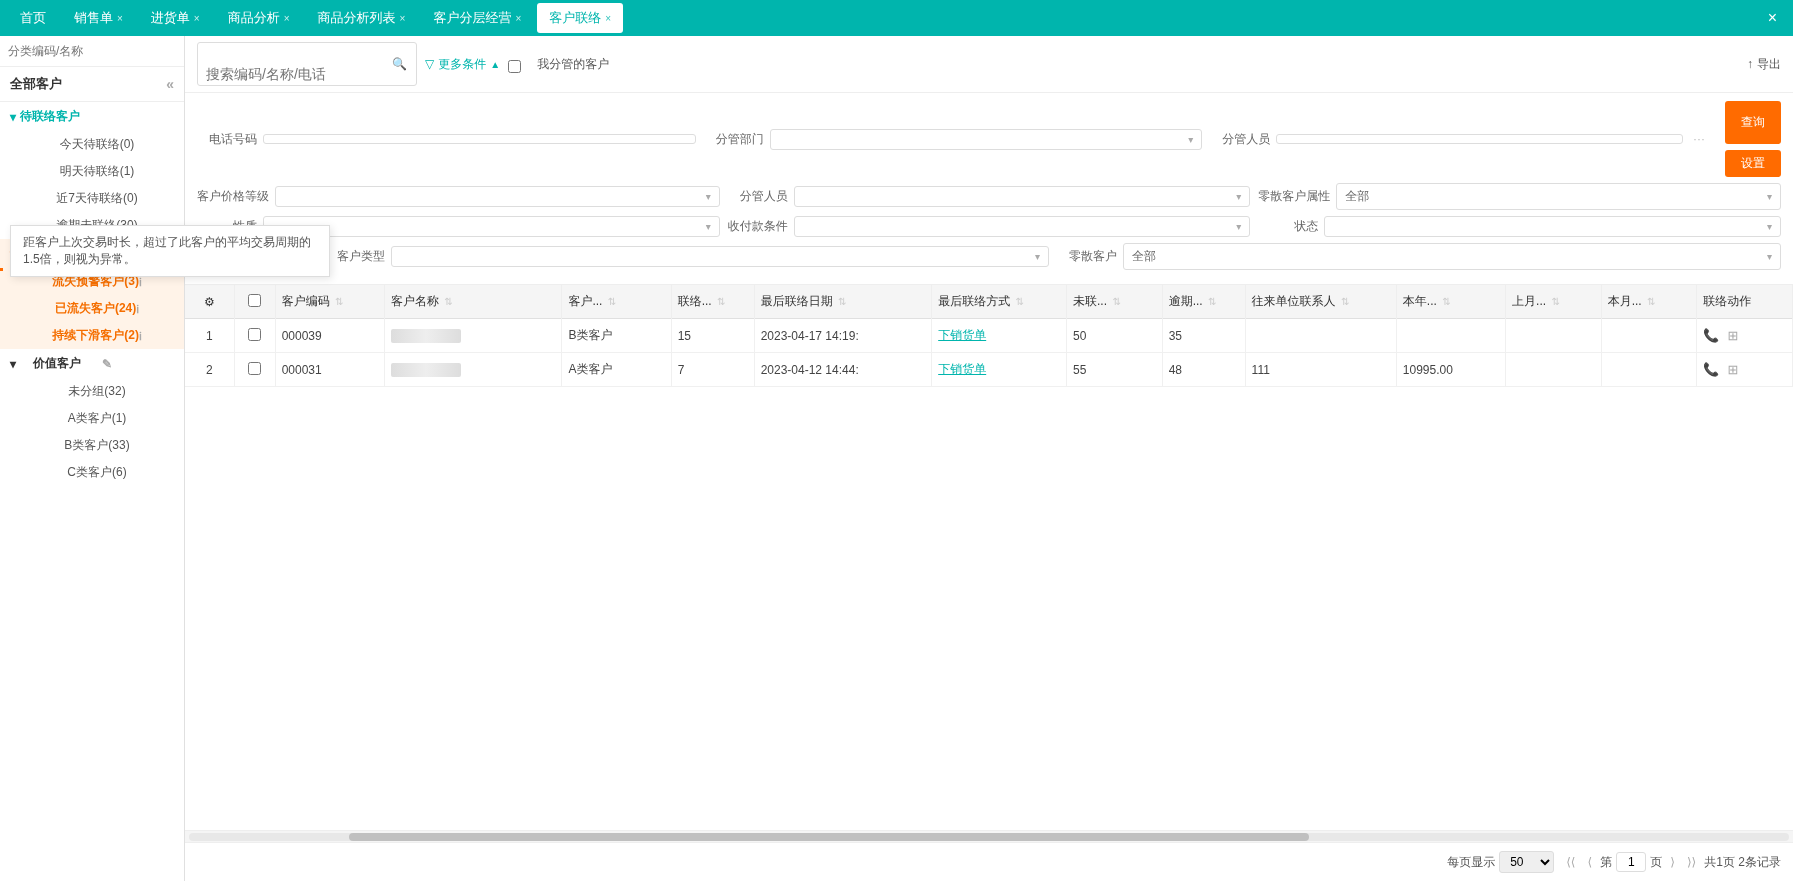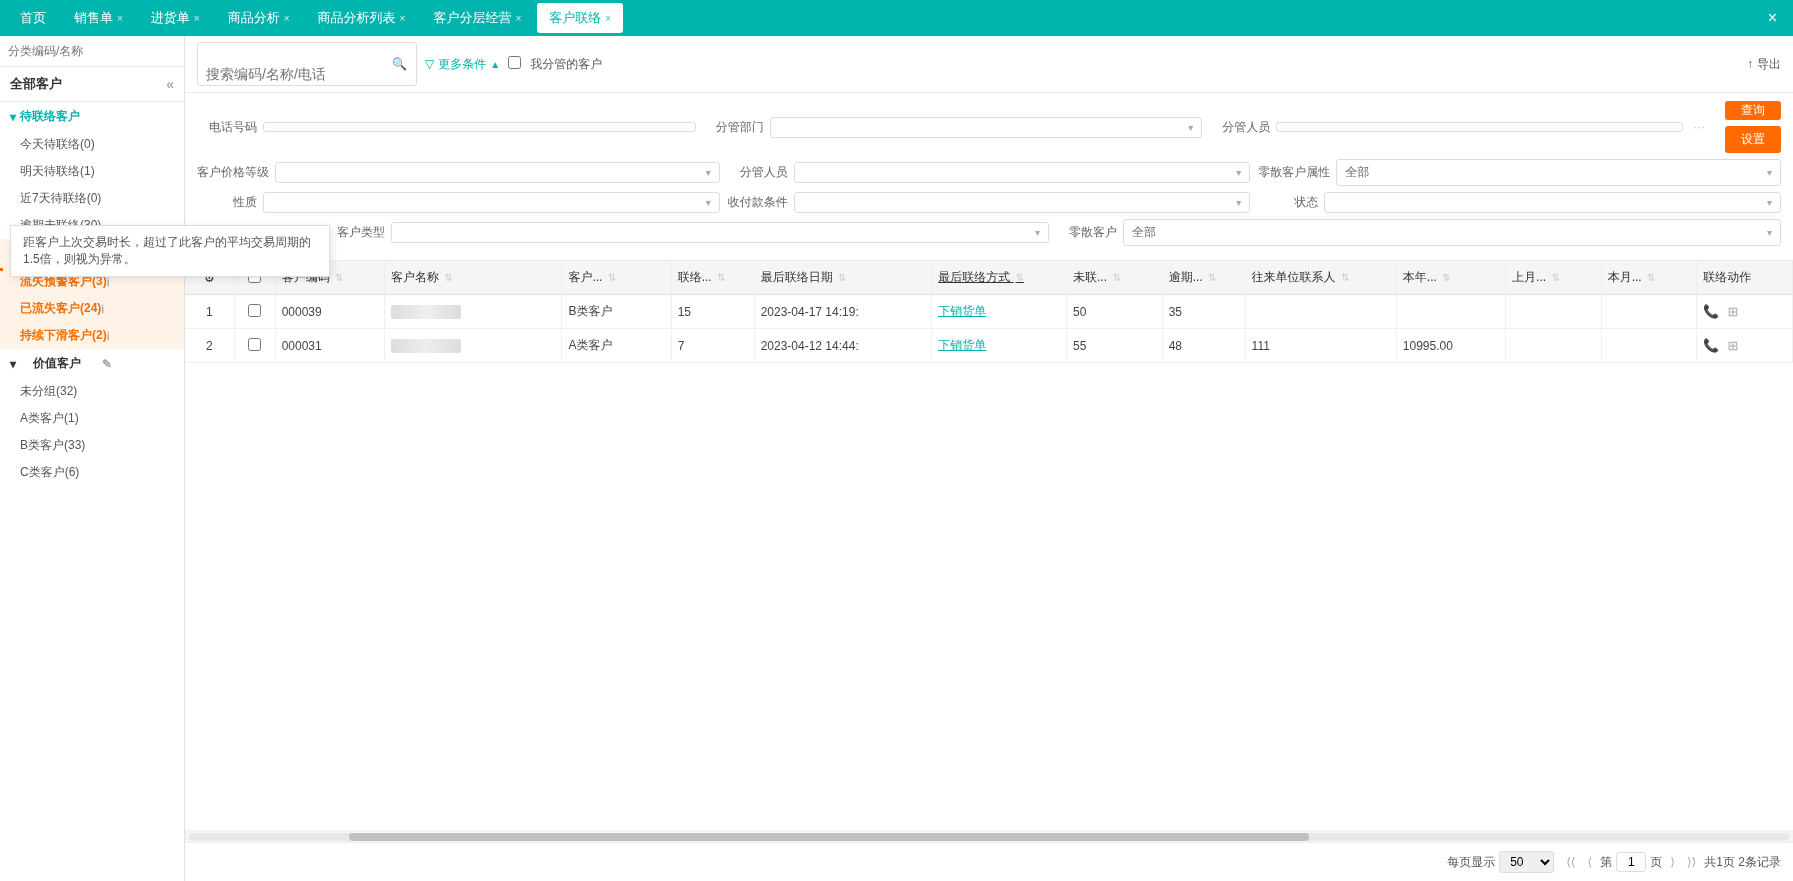--- a/index.html
+++ b/index.html
@@ -85,21 +85,21 @@
       font-size: 12px;
       gap: 4px;
     }
     .sidebar-item {
       padding: 5px 10px 5px 20px;
       cursor: pointer;
       color: #555;
       font-size: 12px;
       display: flex;
       align-items: center;
-      justify-content: flex-start;
+      justify-content: center;
     }
     .sidebar-group-title {
       display: flex;
       align-items: center;
       padding: 6px 10px;
       color: #f56e00;
       font-weight: bold;
       cursor: pointer;
       font-size: 12px;
       gap: 4px;
@@ -162,22 +162,22 @@
     .more-conditions {
       display: flex;
       align-items: center;
       gap: 4px;
       color: #00b5ad;
       cursor: pointer;
       font-size: 12px;
     }
     .my-customers {
       display: flex;
-      align-items: flex-start;
-      gap: 9px;
+      align-items: flex-end;
+      gap: 16px;
       font-size: 12px;
       color: #555;
       cursor: pointer;
     }
     .export-btn {
       margin-left: auto;
       display: flex;
       align-items: center;
       gap: 4px;
       color: #555;
@@ -223,21 +223,21 @@
       cursor: pointer;
       background: #fff;
       min-width: 120px;
     }
     .filter-input .chevron { color: #aaa; font-size: 10px; }
     .filter-dots { color: #bbb; cursor: pointer; padding: 0 4px; }
     .query-btn {
       background: #ff6b00;
       color: #fff;
       border: none;
-      padding: 1px 16px;
+      padding: 13px 16px;
       border-radius: 3px;
       cursor: pointer;
       font-size: 12px;
     }
     .settings-btn {
       background: #ff6b00;
       color: #fff;
       border: none;
       padding: 5px 16px;
       border-radius: 3px;
@@ -389,21 +389,21 @@
     
     input[type=checkbox] { cursor: pointer; }
 
     .col-num { width: 36px; text-align: center; }
     .col-check { width: 30px; text-align: center; }
     .col-code { width: 80px; }
     .col-name { width: 130px; }
     .col-customer-type { width: 80px; }
     .col-contact { width: 60px; }
     .col-last-contact-date { width: 130px; }
-    .col-last-contact-method { width: 90px; text-decoration: underline; }
+    .col-last-contact-method { width: 90px; }
     .col-uncontacted { width: 70px; }
     .col-overdue { width: 60px; }
     .col-contact-person { width: 90px; }
     .col-this-year { width: 80px; }
     .col-last-month { width: 70px; }
     .col-this-month { width: 70px; }
     .col-actions { width: 70px; }
 
     .triangle { display: inline-block; }
     .tri-down::after { content: '▾'; }

